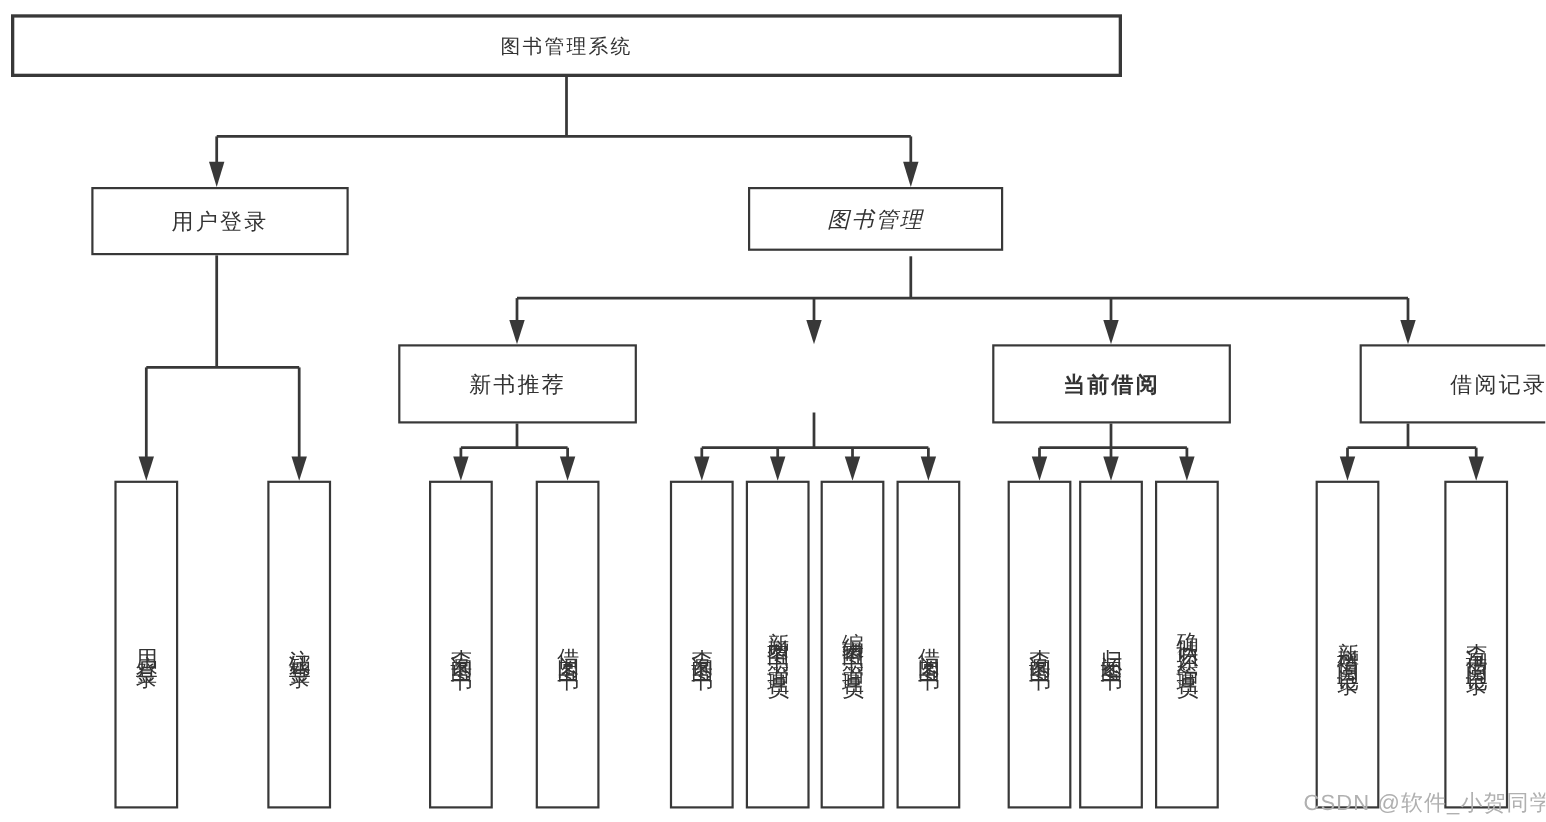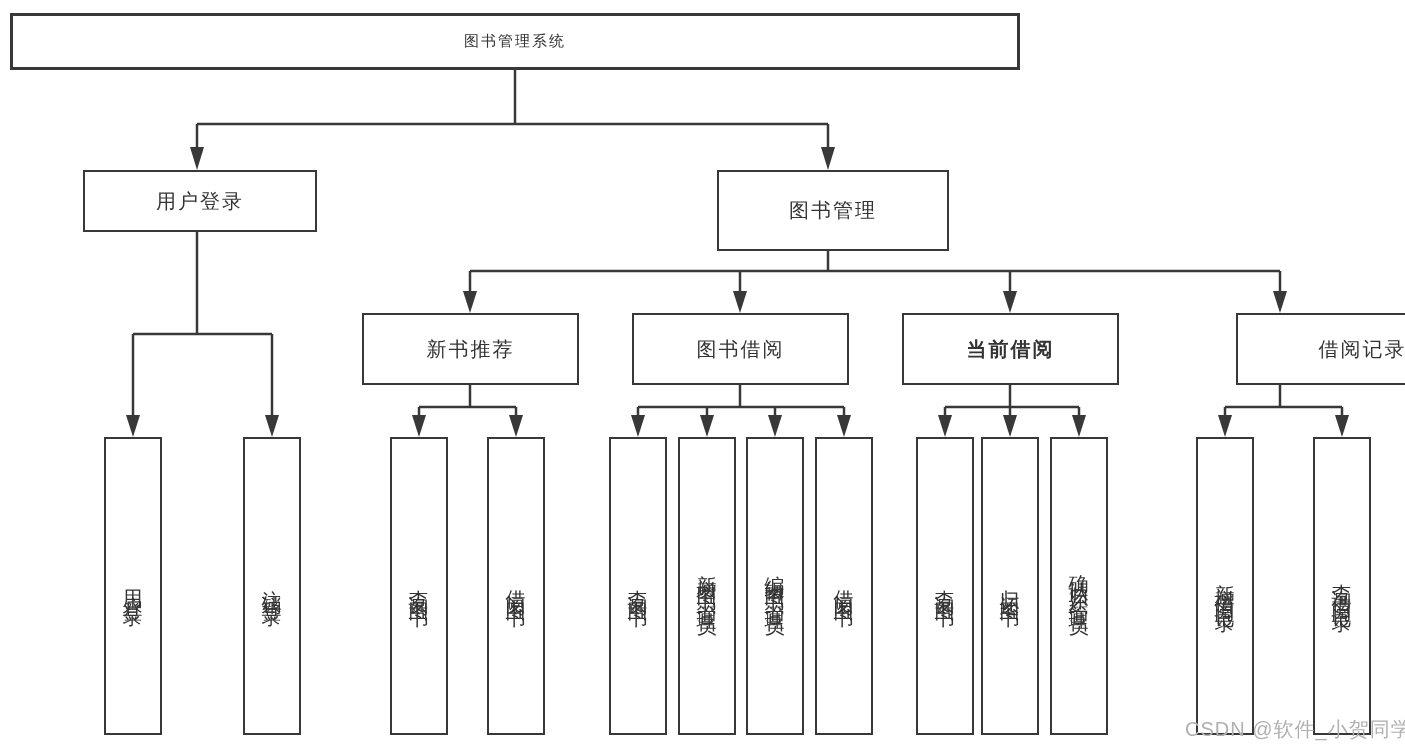--- a/index.html
+++ b/index.html
@@ -30,24 +30,24 @@
     display: flex;
     align-items: center;
     justify-content: center;
     font-size: 20px;
     letter-spacing: 2px;
     z-index: 2;
   }
   .node.root {
     left: 10px;  top: 13px;  width: 1010px; height: 57px;
     border-width: 3px;
-    font-size: 15px;
+    font-size: 18px;
   }
   .node.l2a { left: 83px;  top: 170px; width: 234px; height: 62px; }
-  .node.l2b { left: 717px; top: 170px; width: 232px; height: 81px; }
+  .node.l2b { left: 680px; top: 170px; width: 232px; height: 58px; font-style: italic; }
   .node.l3 { top: 313px; width: 217px; height: 72px; }
   .node.l3a { left: 362px;  }
   .node.l3b { left: 632px;  }
   .node.l3c { left: 902px; font-weight: bold;  }
   .node.l3d { left: 1236px; padding-left: 36px; }
   .node.leaf {
     top: 437px;
     width: 58px;
     height: 298px;
     border-width: 2px;
@@ -175,21 +175,20 @@
       <polygon points="1335,415 1349,415 1342,437"></polygon>
     </g>
   </svg>
 
   <div class="node root">图书管理系统</div>
 
   <div class="node l2a">用户登录</div>
   <div class="node l2b">图书管理</div>
 
   <div class="node l3 l3a">新书推荐</div>
-  <div class="node l3 l3b">图书借阅</div>
   <div class="node l3 l3c">当前借阅</div>
   <div class="node l3 l3d">借阅记录</div>
 
   <div class="node leaf p1">用户登录</div>
   <div class="node leaf p2">注销登录</div>
 
   <div class="node leaf p3">查询图书</div>
   <div class="node leaf p4">借阅图书</div>
 
   <div class="node leaf p5">查询图书</div>

